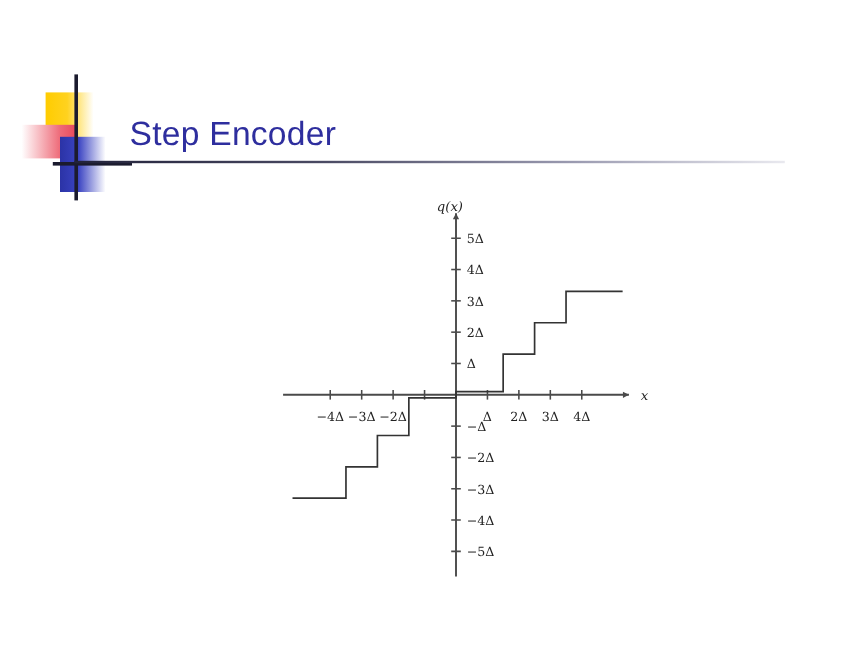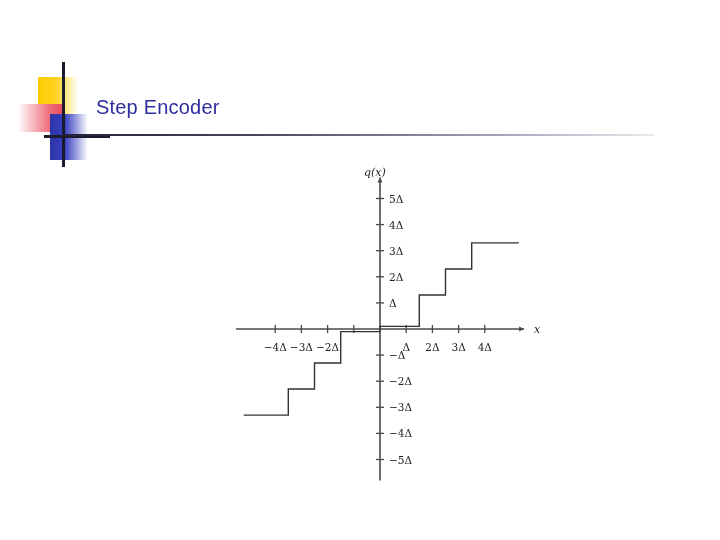--- a/index.html
+++ b/index.html
@@ -82,23 +82,23 @@
     position: absolute;
     left: 62px;
     top: 134px;
     width: 592px;
     height: 2px;
     background: linear-gradient(to right, #22223a 0%, #4a4a63 35%, #9a9ab0 70%, #e9e9ef 100%);
   }
 
   .slide-title {
     position: absolute;
-    left: 96px;
+    left: 108px;
     top: 96px;
-    font-size: 20px;
+    font-size: 28px;
     color: #2E2E9E;
     letter-spacing: 0.2px;
     white-space: nowrap;
   }
 
   
   #figure {
     position: absolute;
     left: 225px;
     top: 162px;

